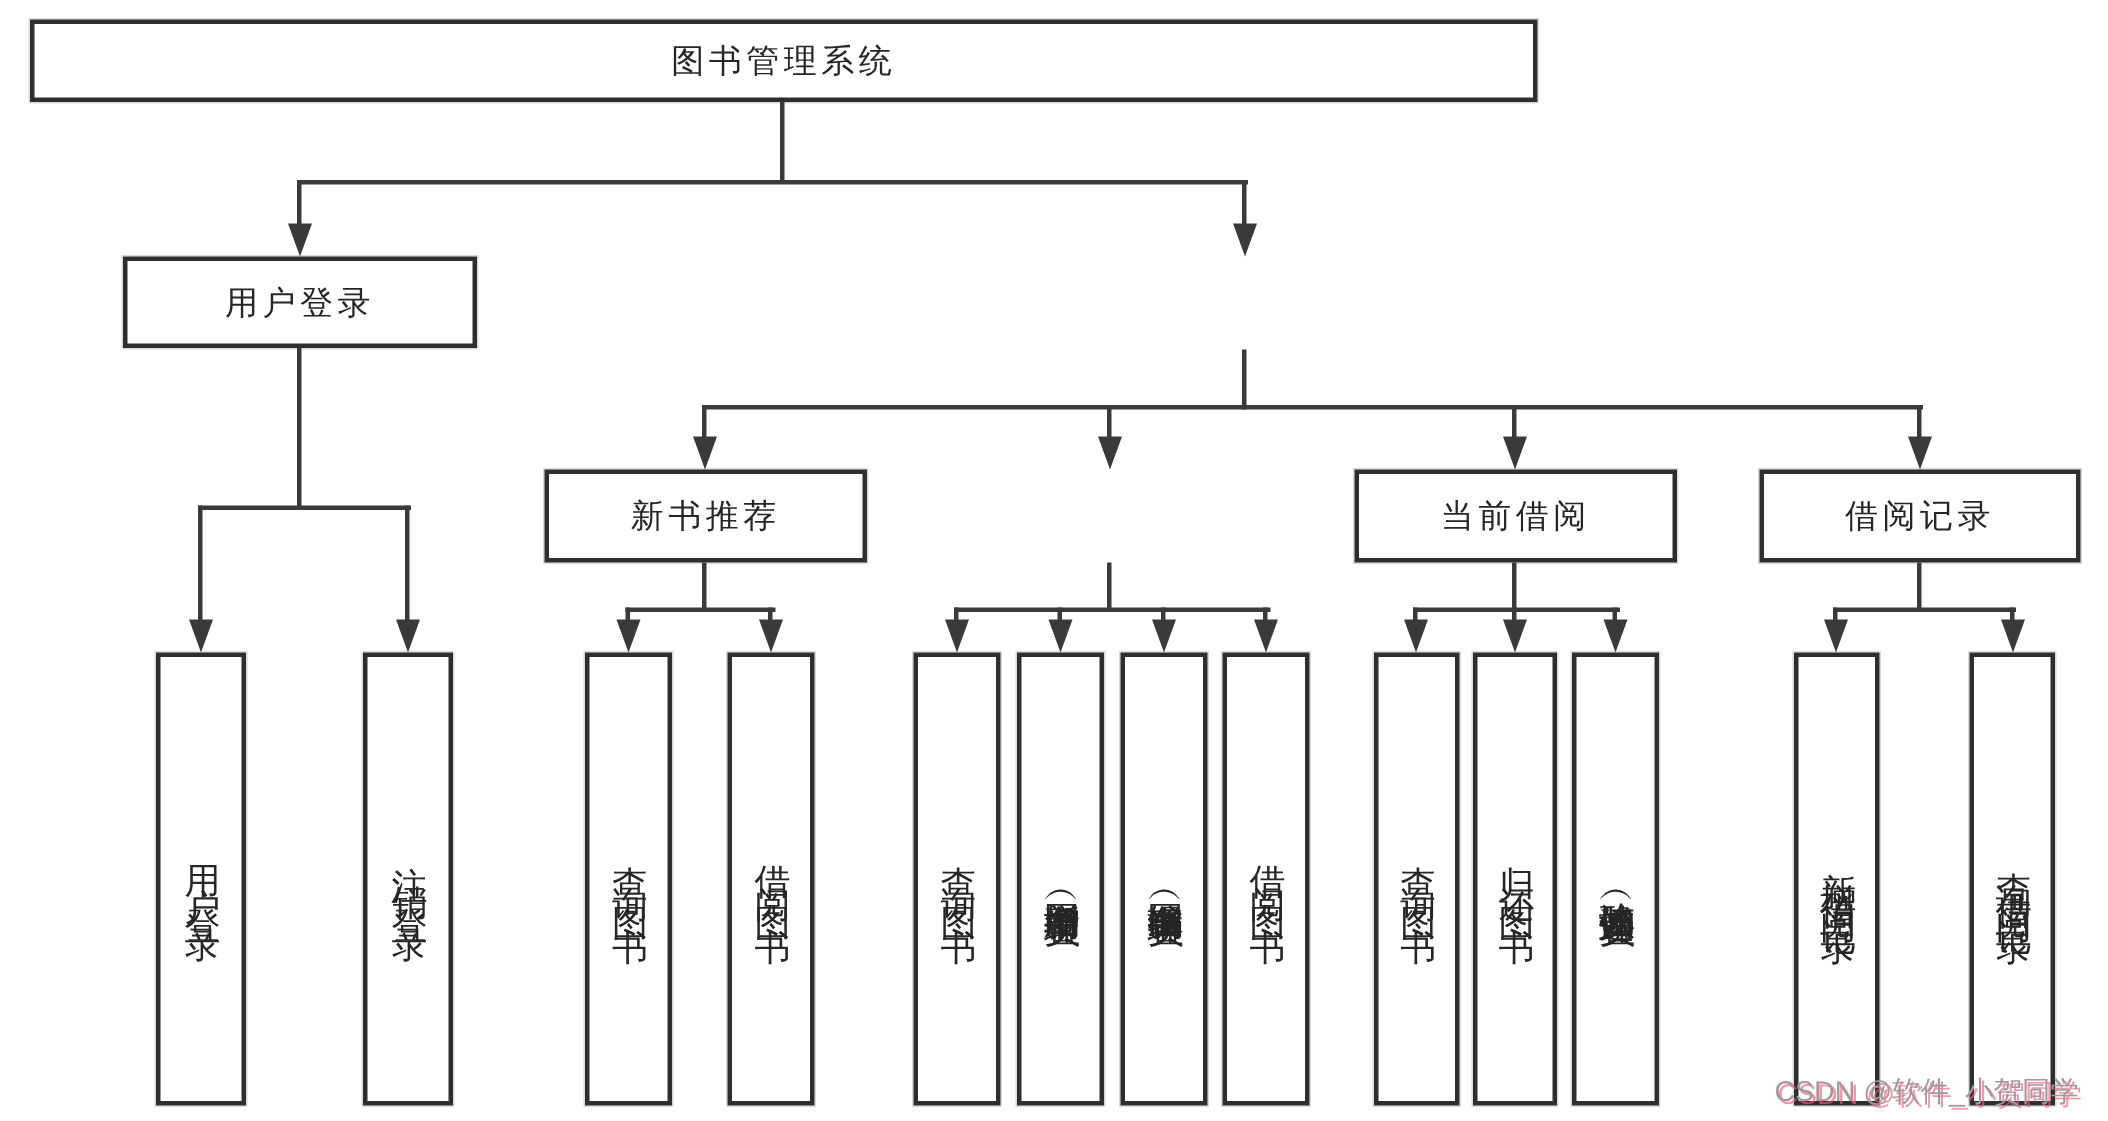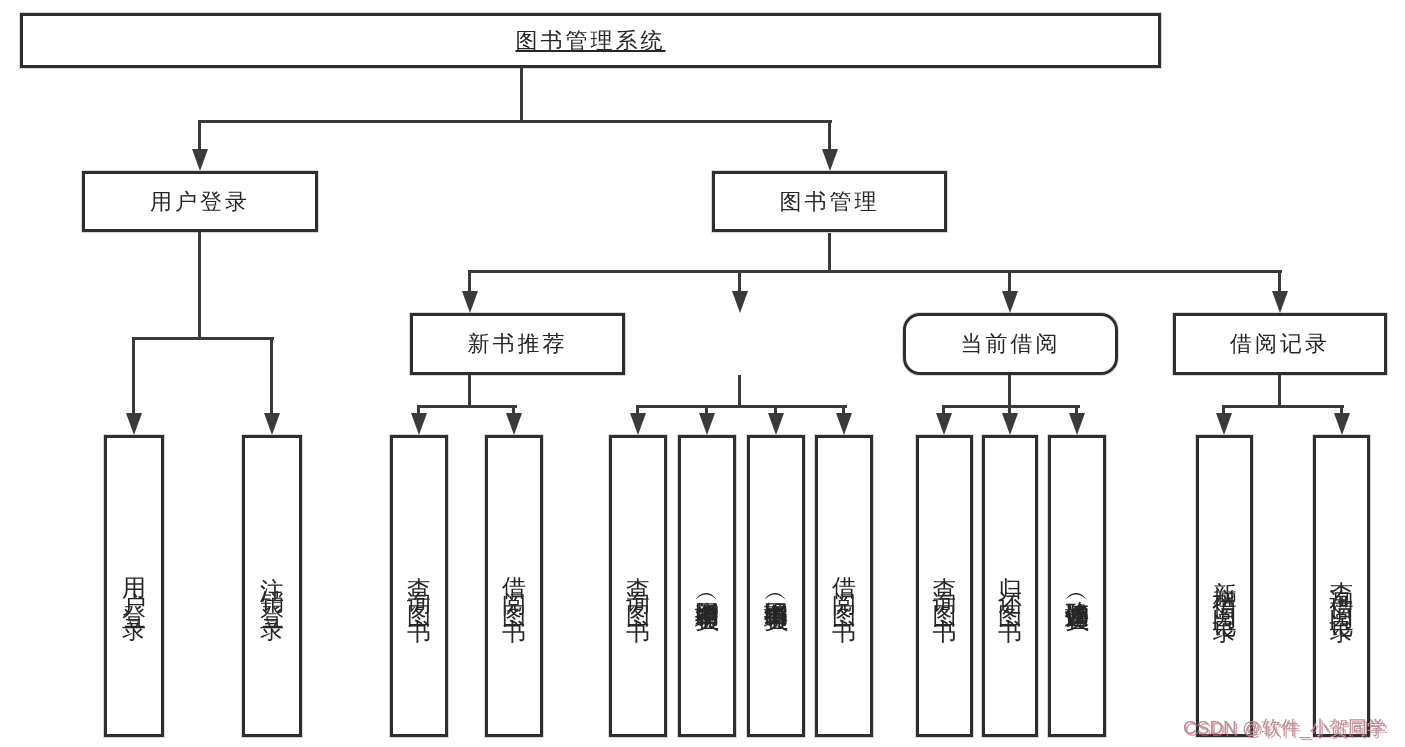--- a/index.html
+++ b/index.html
@@ -28,35 +28,32 @@
   .watermark{
     position:absolute;left:1183px;top:715px;font-size:19px;white-space:nowrap;
     color:#9c9c9c;text-shadow:2px 2px 0 rgba(252,85,124,0.65);z-index:5;text-align:center;
   }
 </style>
 </head>
 <body>
 
 <div class="canvas">
 
-  <div class="box h" style="left:20px;top:13px;width:1141px;height:55px;text-decoration:underline;">
+  <div class="box h" style="left:20px;top:13px;width:1005px;height:55px;">
     <span>图书管理系统</span>
   </div>
 
   <div class="box h" style="left:82px;top:171px;width:236px;height:61px;">
     <span>用户登录</span>
   </div>
-  <div class="box h" style="left:712px;top:171px;width:235px;height:61px;">
-    <span>图书管理</span>
-  </div>
 
-  <div class="box h" style="left:363px;top:313px;width:215px;height:62px;margin-left:47px;">
+  <div class="box h" style="left:363px;top:313px;width:215px;height:62px;">
     <span>新书推荐</span>
   </div>
-  <div class="box h" style="left:903px;top:313px;width:215px;height:62px;border-radius:17px;">
+  <div class="box h" style="left:903px;top:313px;width:215px;height:62px;">
     <span>当前借阅</span>
   </div>
   <div class="box h" style="left:1173px;top:313px;width:214px;height:62px;">
     <span>借阅记录</span>
   </div>
 
   <div class="box v ls-wide" style="left:104px;top:435px;width:60px;height:302px;">
     <span>用户登录</span>
   </div>
   <div class="box v ls-wide" style="left:242px;top:435px;width:60px;height:302px;">

